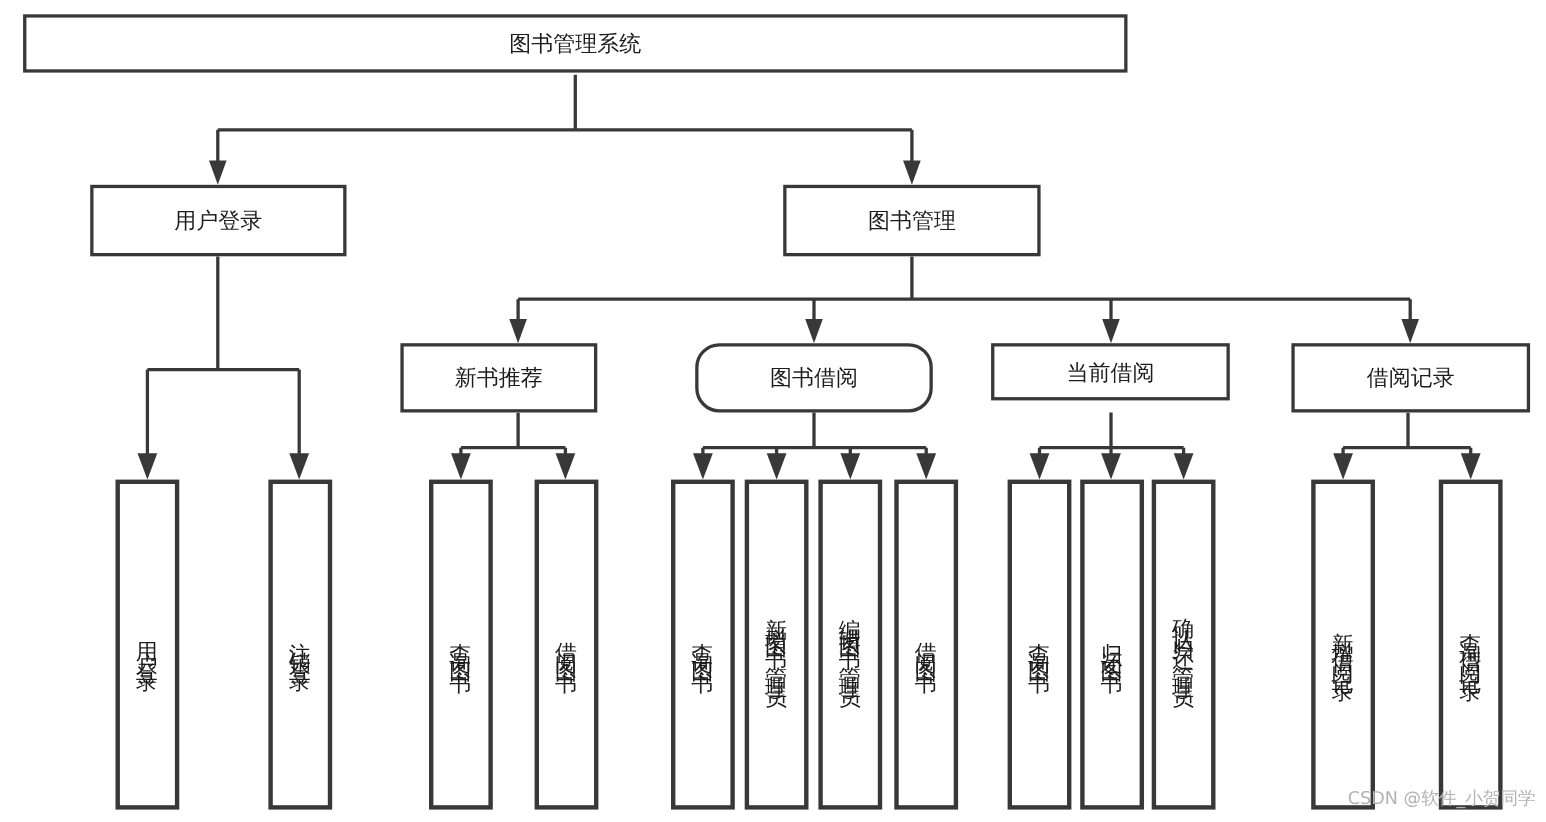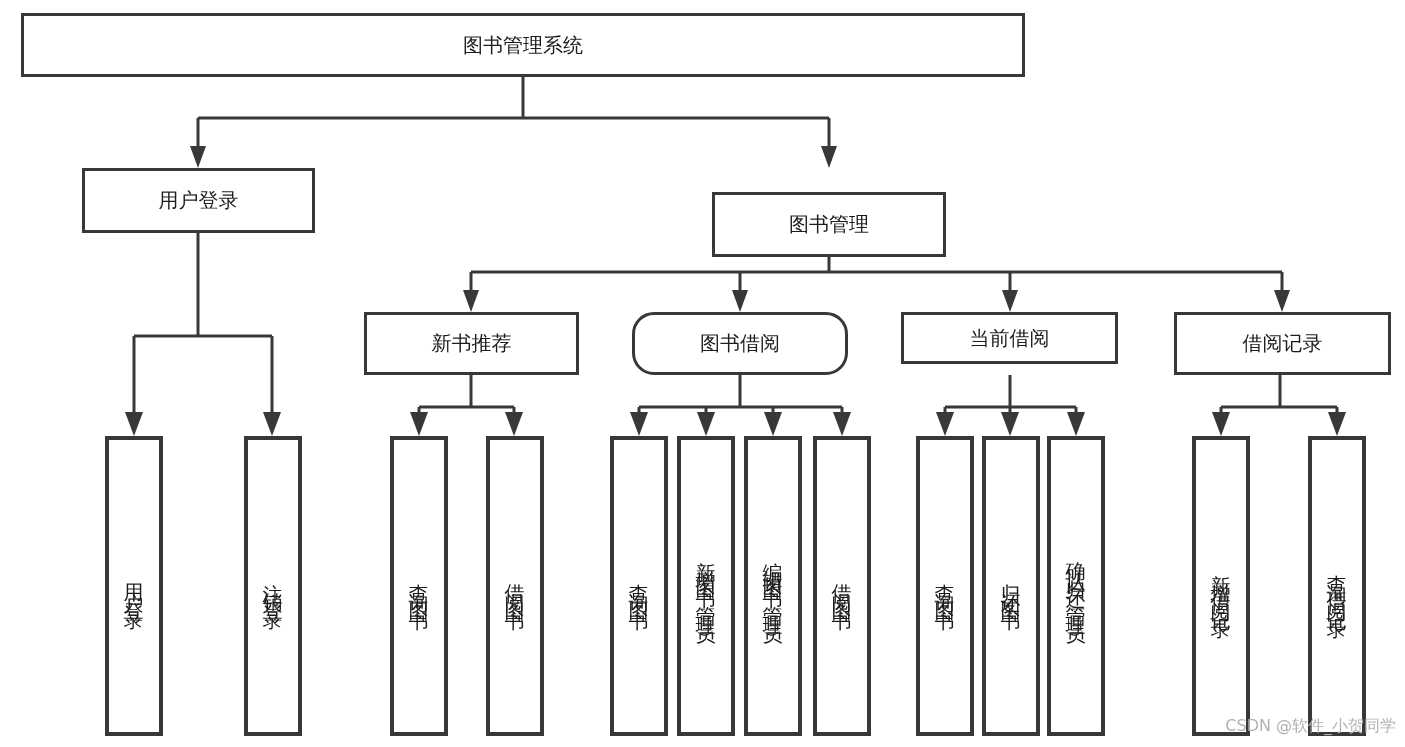--- a/index.html
+++ b/index.html
@@ -126,32 +126,32 @@
 
       <polygon points="936,412 954,412 945,436"></polygon>
       <polygon points="1001,412 1019,412 1010,436"></polygon>
       <polygon points="1067,412 1085,412 1076,436"></polygon>
 
       <polygon points="1212,412 1230,412 1221,436"></polygon>
       <polygon points="1328,412 1346,412 1337,436"></polygon>
     </g>
   </svg>
 
-  <div class="box" style="left:21px; top:13px; width:1004px; height:64px;">
+  <div class="box" style="left:21px; top:13px; width:1004px; height:53px;">
     <span>图书管理系统</span>
   </div>
 
   <div class="box" style="left:82px; top:168px; width:233px; height:65px;">
     <span>用户登录</span>
   </div>
-  <div class="box" style="left:712px; top:168px; width:234px; height:65px;margin-top:24px;">
+  <div class="box" style="left:712px; top:168px; width:234px; height:65px;">
     <span>图书管理</span>
   </div>
 
-  <div class="box" style="left:364px; top:312px; width:215px; height:63px;">
+  <div class="box" style="left:364px; top:312px; width:179px; height:63px;">
     <span>新书推荐</span>
   </div>
   <div class="box" style="left:632px; top:312px; width:216px; height:63px;border-radius:22px;">
     <span>图书借阅</span>
   </div>
   <div class="box" style="left:901px; top:312px; width:217px; height:52px;">
     <span>当前借阅</span>
   </div>
   <div class="box" style="left:1174px; top:312px; width:217px; height:63px;">
     <span>借阅记录</span>

